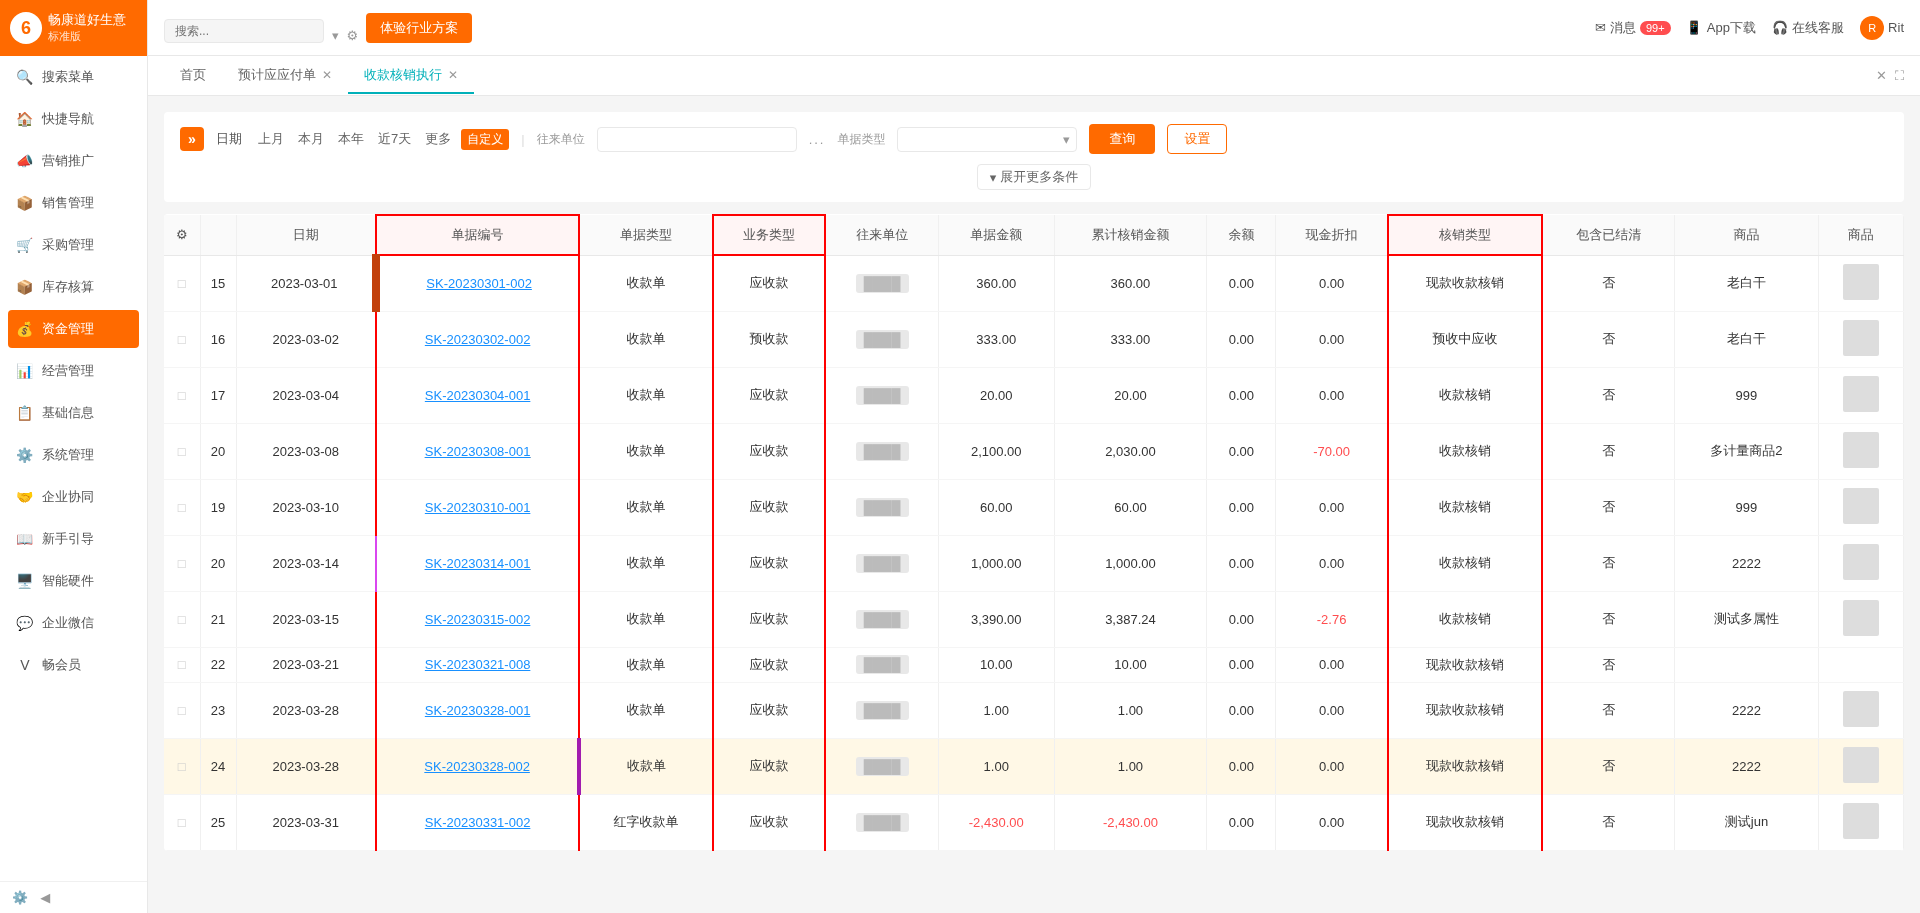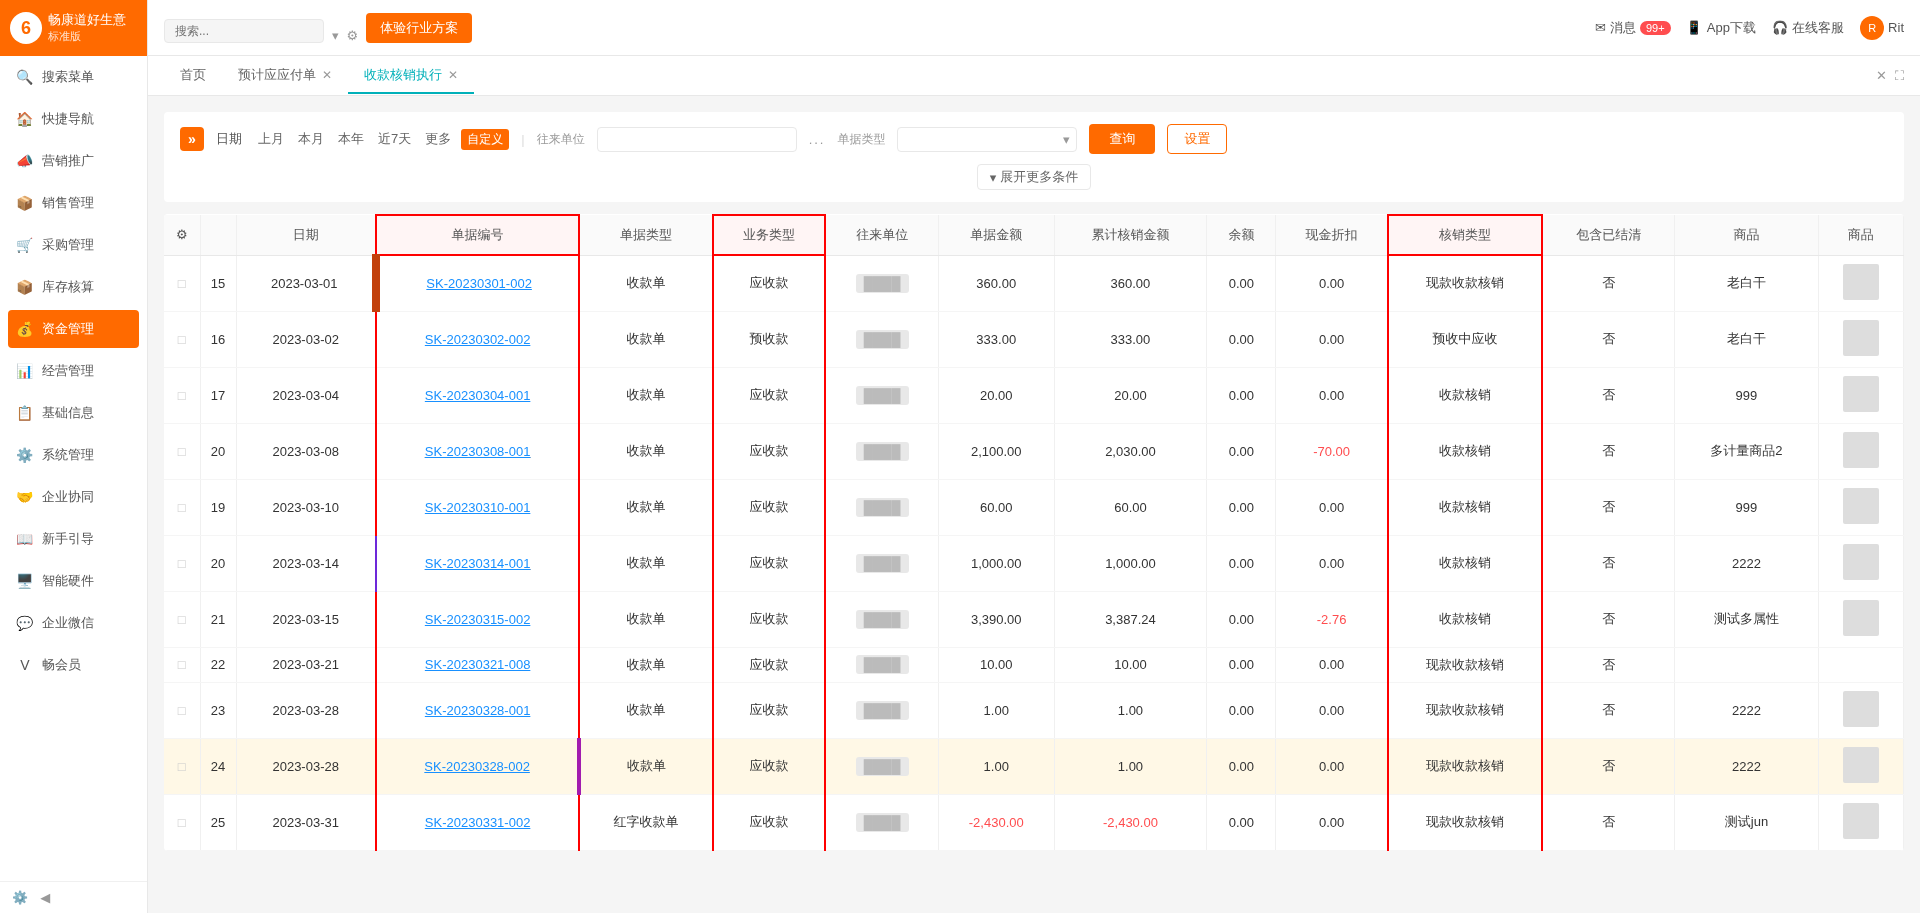--- a/index.html
+++ b/index.html
@@ -549,21 +549,21 @@
       <td>0.00</td>
       <td style="border-left: 2px solid #ff0000; border-right: 2px solid #ff0000;">收款核销</td>
       <td>否</td>
       <td>999</td>
       <td><span class="col-img" style="background:#ddd;display:inline-block;"></span></td>
     </tr>
               <tr>
       <td style="color:#ccc;">□</td>
       <td>20</td>
       <td>2023-03-14</td>
-      <td style="border-left: 2px solid #6d28d9; border-right: 2px solid #ff0000; text-decoration: underline;">
+      <td style="border-left: 2px solid #d946ef; border-right: 2px solid #ff0000; text-decoration: underline;">
         <a class="link-text">SK-20230314-001</a>
       </td>
       <td>收款单</td>
       <td style="border-left: 2px solid #ff0000; border-right: 2px solid #ff0000;">应收款</td>
       <td><span style="color:#bbb;background:#e8e8e8;border-radius:3px;padding:2px 8px;">████</span></td>
       <td>1,000.00</td>
       <td>1,000.00</td>
       <td>0.00</td>
       <td>0.00</td>
       <td style="border-left: 2px solid #ff0000; border-right: 2px solid #ff0000;">收款核销</td>

